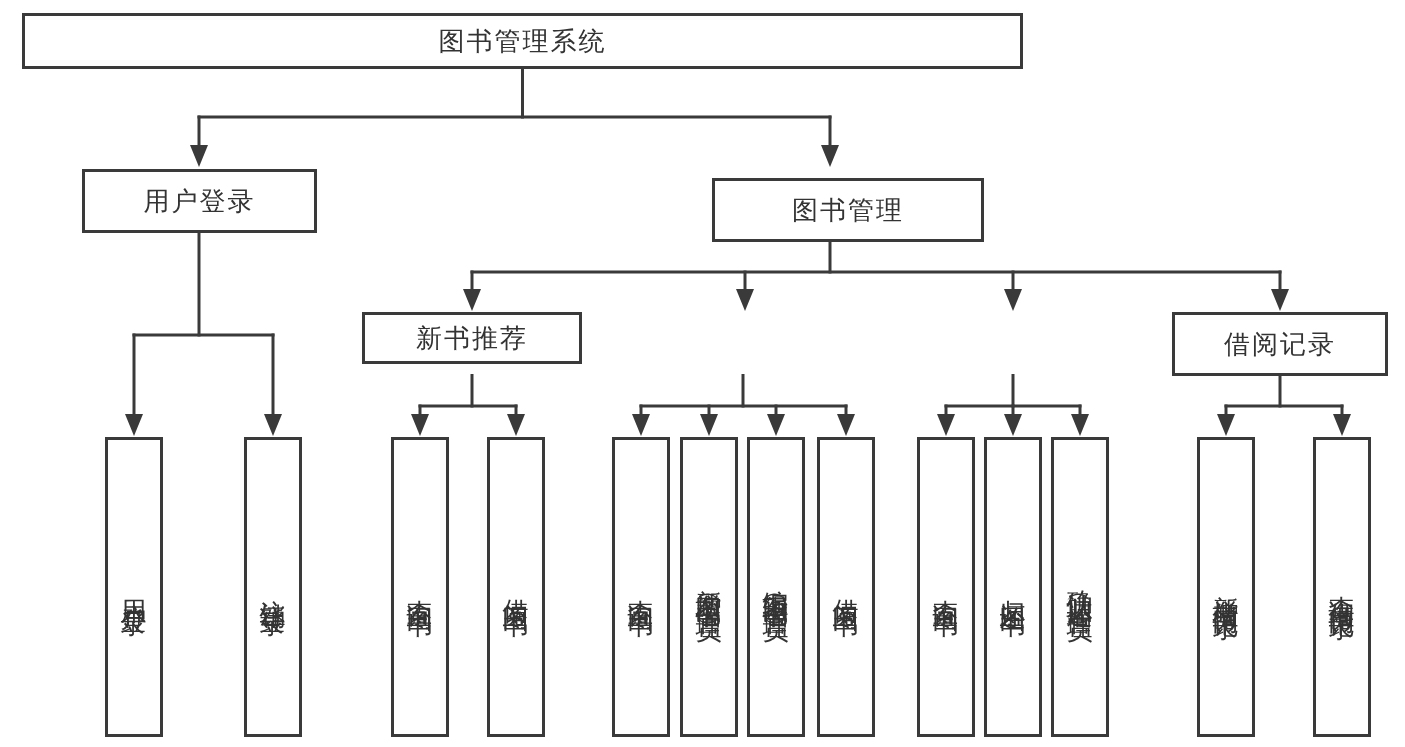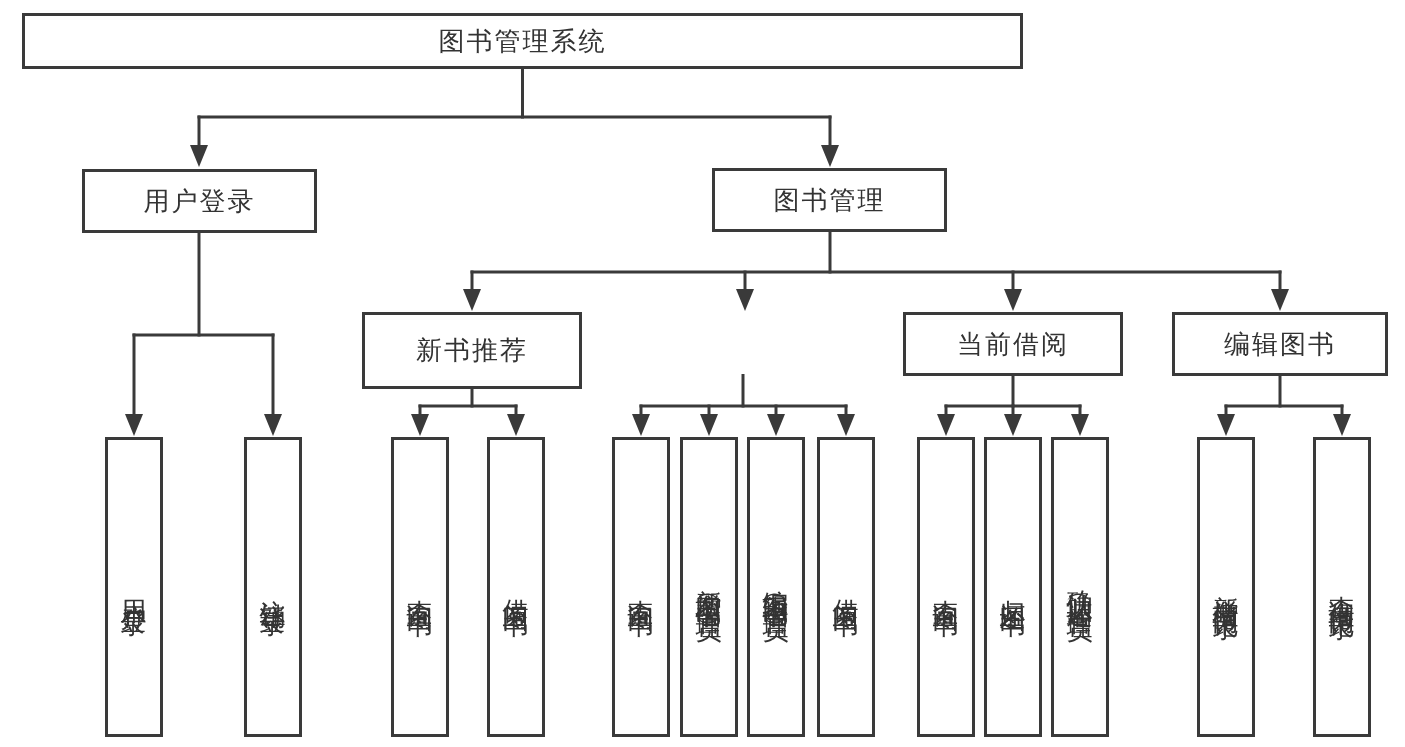--- a/index.html
+++ b/index.html
@@ -131,32 +131,29 @@
     </g>
   </svg>
 
   <div class="box h" style="left:22px;top:13px;width:1001px;height:56px">
     <span>图书管理系统</span>
   </div>
 
   <div class="box h" style="left:82px;top:169px;width:235px;height:64px">
     <span>用户登录</span>
   </div>
-  <div class="box h" style="left:712px;top:168px;width:235px;height:64px">
+  <div class="box h" style="left:712px;top:178px;width:272px;height:64px">
     <span>图书管理</span>
   </div>
 
-  <div class="box h" style="left:362px;top:312px;width:220px;height:77px">
+  <div class="box h" style="left:362px;top:312px;width:220px;height:52px">
     <span>新书推荐</span>
   </div>
-  <div class="box h" style="left:903px;top:312px;width:220px;height:64px">
-    <span>当前借阅</span>
-  </div>
   <div class="box h" style="left:1172px;top:312px;width:216px;height:64px">
-    <span>编辑图书</span>
+    <span>借阅记录</span>
   </div>
 
   <div class="box v" style="left:105px;top:437px;width:58px;height:300px">
     <span>用户登录</span>
   </div>
   <div class="box v" style="left:244px;top:437px;width:58px;height:300px">
     <span>注销登录</span>
   </div>
 
   <div class="box v" style="left:391px;top:437px;width:58px;height:300px">

